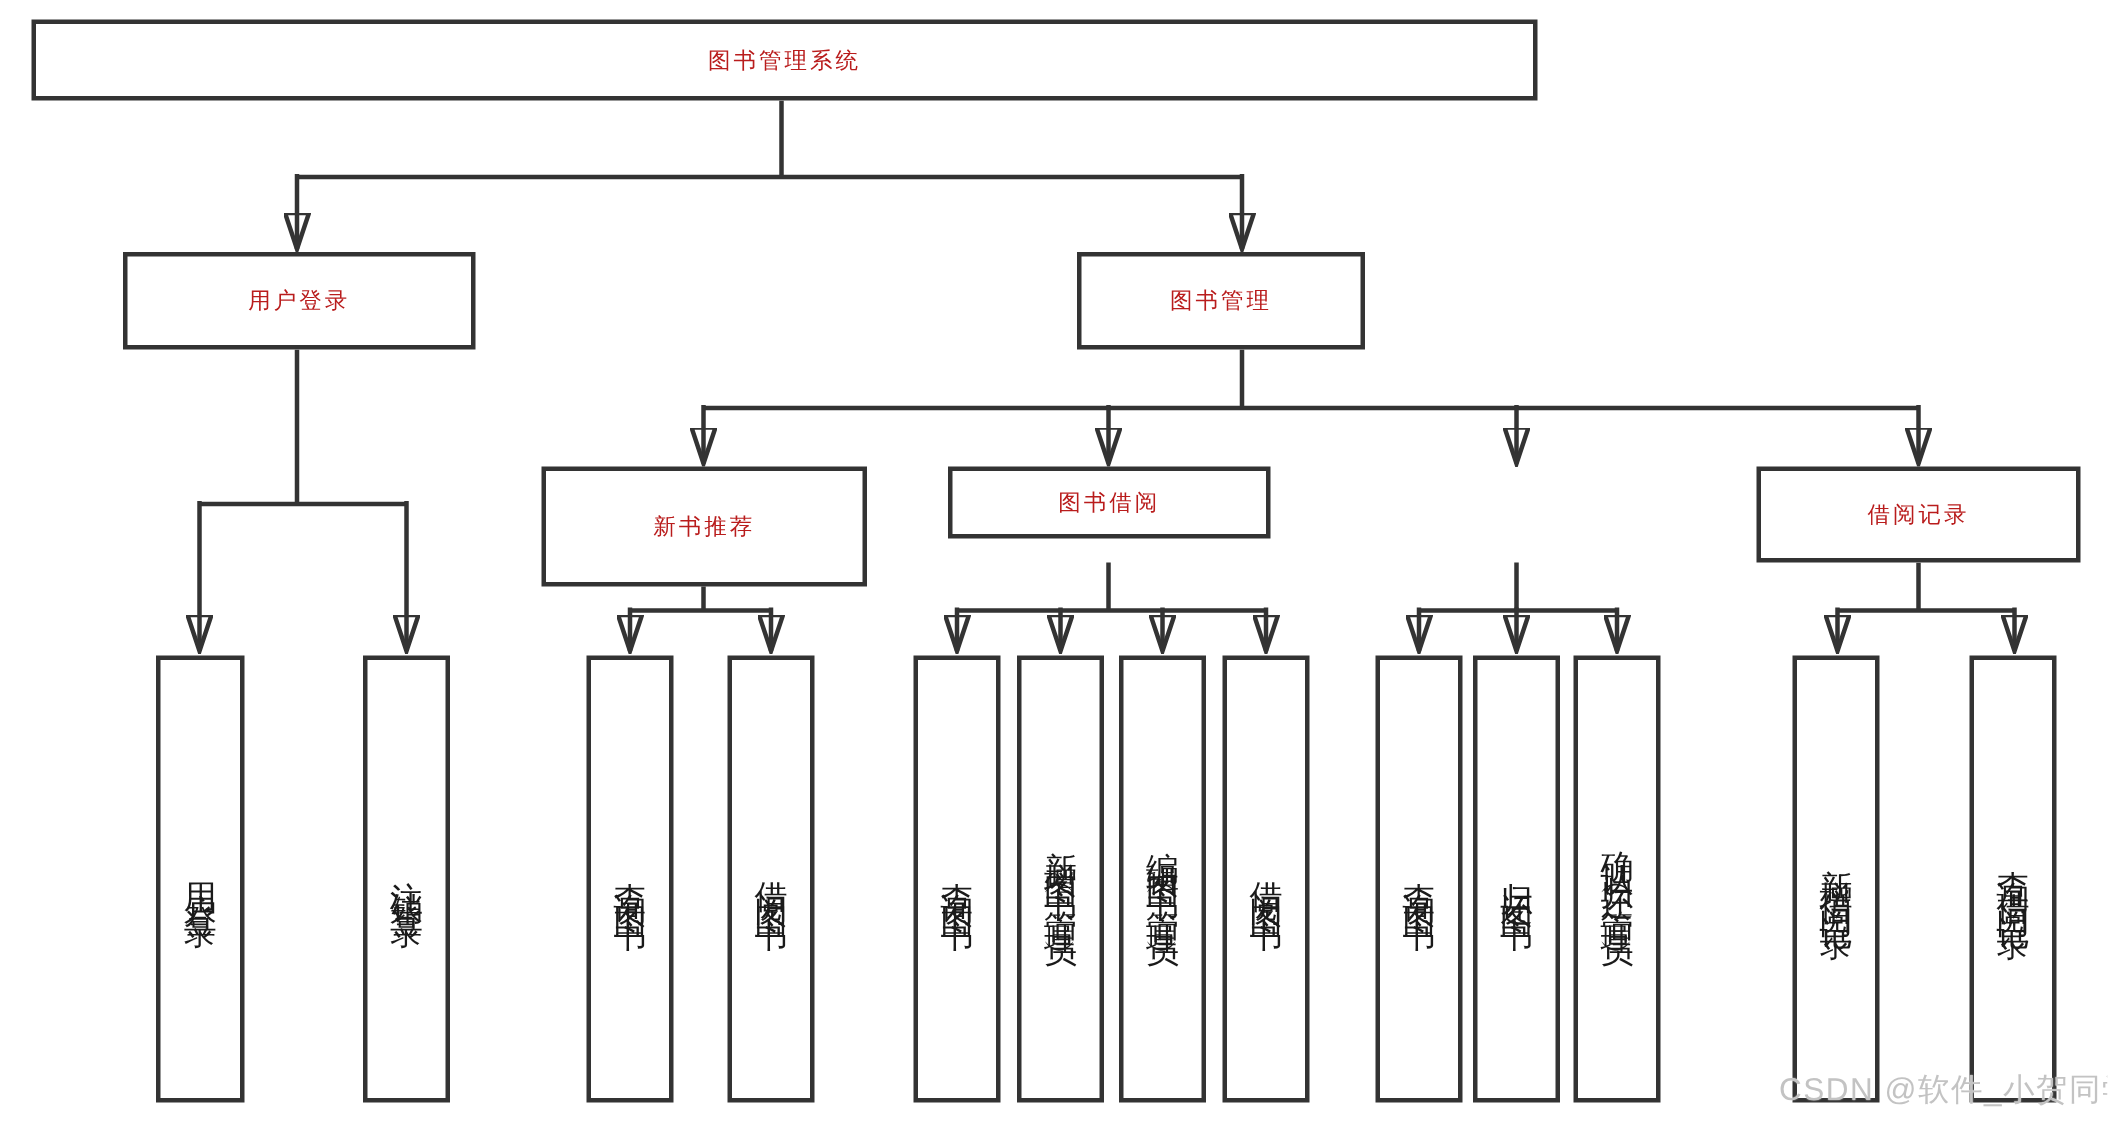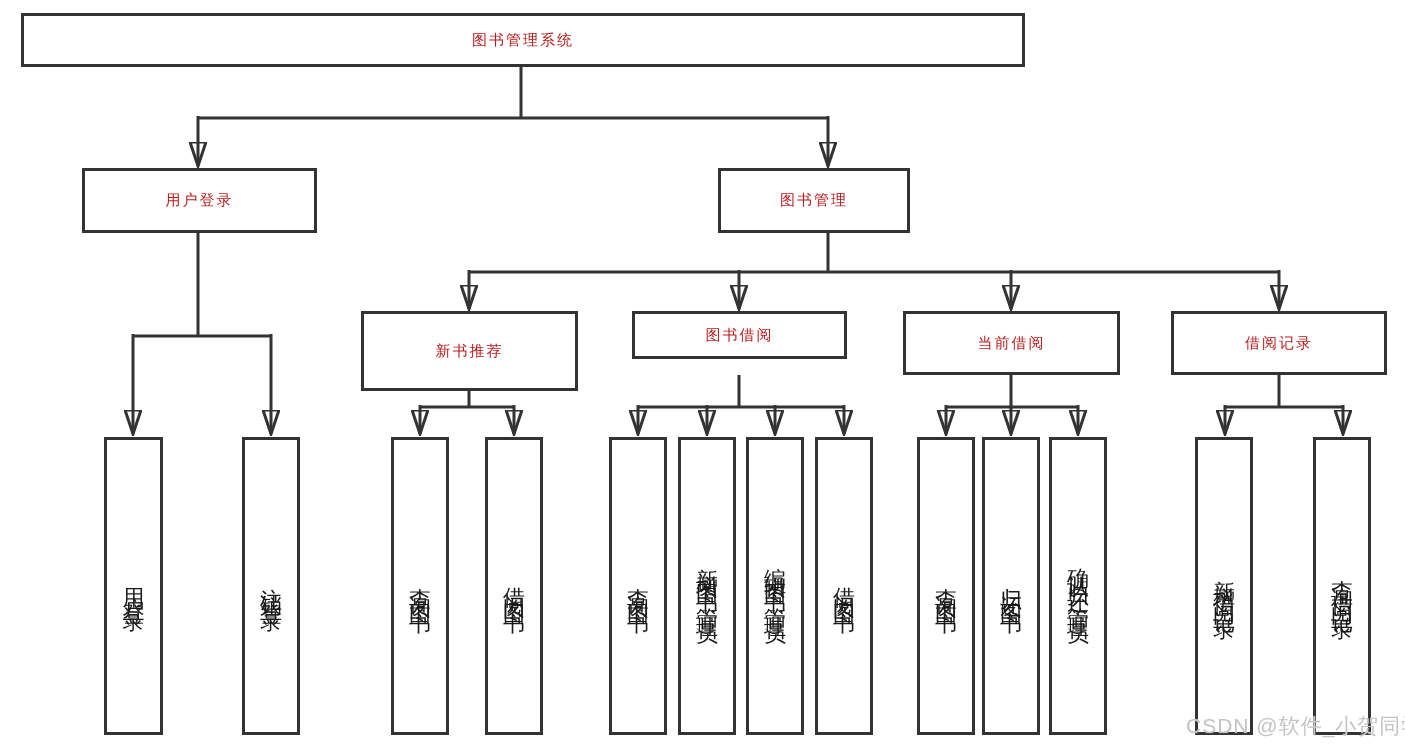--- a/index.html
+++ b/index.html
@@ -133,23 +133,20 @@
   <div class="node n-mgmt">
     <span class="h-label">图书管理</span>
   </div>
 
   <div class="node n-rec">
     <span class="h-label">新书推荐</span>
   </div>
   <div class="node n-bor">
     <span class="h-label">图书借阅</span>
   </div>
-  <div class="node n-cur">
-    <span class="h-label">当前借阅</span>
-  </div>
   <div class="node n-log">
     <span class="h-label">借阅记录</span>
   </div>
 
   <div class="node leaf lf-1">
     <span class="v-label">用户登录</span>
   </div>
   <div class="node leaf lf-2">
     <span class="v-label">注销登录</span>
   </div>

